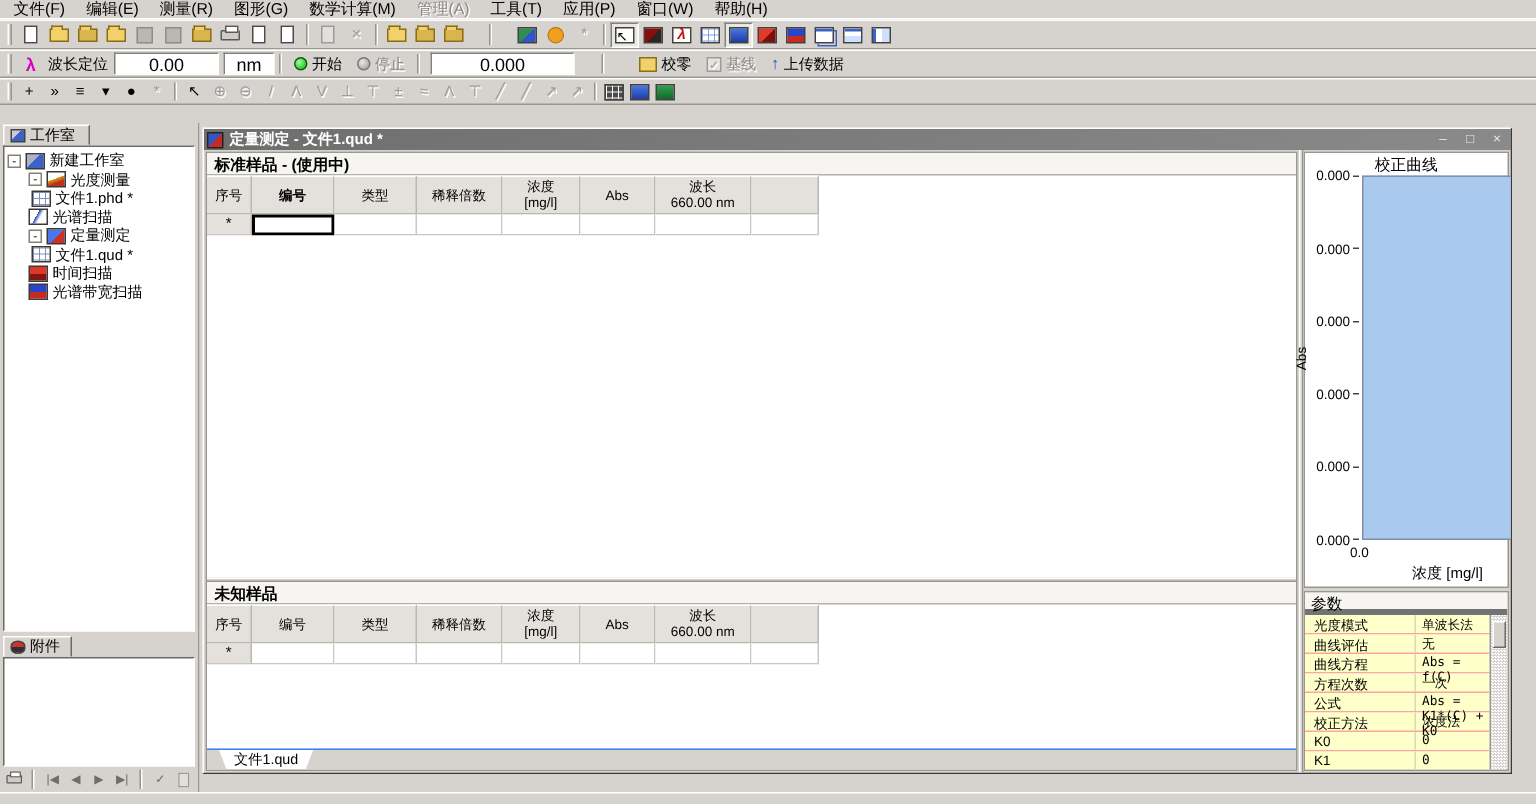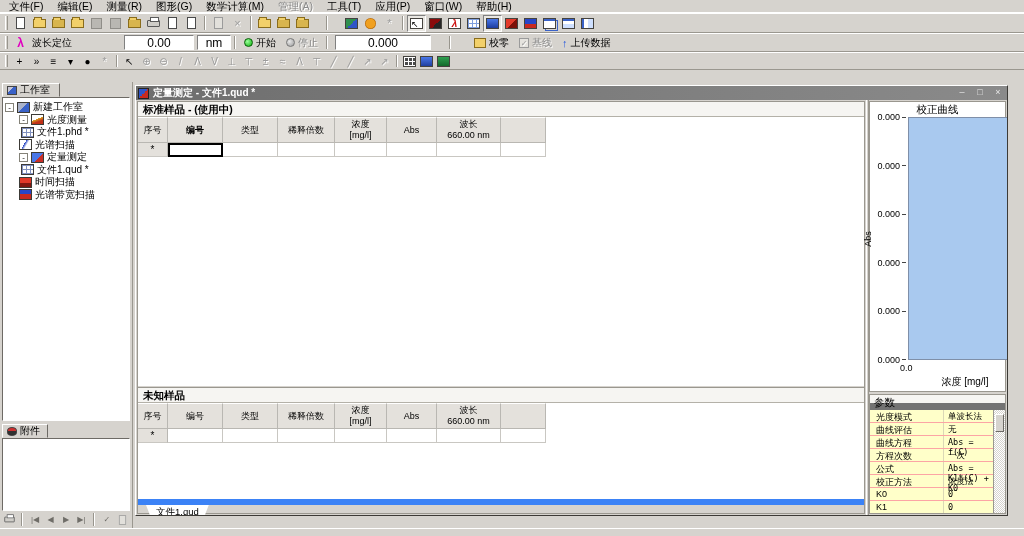--- a/index.html
+++ b/index.html
@@ -53,21 +53,21 @@
   .m-tileh { background:#fff; box-shadow:inset 0 2px #3a62c8, inset 0 -4px #cfe0ff; }
   .m-tilev { background:#fff; box-shadow:inset 2px 0 #3a62c8, inset -5px 0 #cfe0ff; }
   .m-grid { background:#4a4a4a; background-image:linear-gradient(#fff 1px,transparent 1px),linear-gradient(90deg,#fff 1px,transparent 1px); background-size:4px 4px; }
   .m-xlsb { background:linear-gradient(180deg,#4977e8,#203f9f); }
   .m-xlsg { background:linear-gradient(180deg,#2f9f4f,#136a2c); }
 
   
   .lam { color:#e000c0; font-weight:bold; font-size:12px; }
   .tb-label { font-size:10px; margin:0 4px 0 2px; }
   .field { height:15px; background:#fff; border:1px solid; border-color:#808080 #fff #fff #808080; font-family:"Liberation Sans",sans-serif; font-size:12px; text-align:center; }
-  .f-wl { width:70px;margin-left:48px; }
+  .f-wl { width:70px; }
   .f-nm { width:34px; display:flex; align-items:center; justify-content:center; }
   .f-abs { width:96px; display:flex; align-items:center; justify-content:center; }
   .cmd { display:flex; align-items:center; gap:3px; padding:0 5px; font-size:10px; }
   .cmd.disabled { color:#8a8a8a; text-shadow:1px 1px #fff; }
   .dot { width:9px; height:9px; border-radius:50%; }
   .dot.green { background:radial-gradient(circle at 35% 35%,#9cff9c,#0ab00a); border:1px solid #066006; }
   .dot.gray { background:radial-gradient(circle at 35% 35%,#e8e8e8,#9a9a9a); border:1px solid #777; }
   .mini-door { width:12px; height:10px; background:#f2d06a; border:1px solid #8a6d1d; }
   .mini-check { width:10px; height:10px; background:#e5e3de; border:1px solid #9b9b9b; color:#9b9b9b; font-size:8px; line-height:9px; text-align:center; }
   .up-blue { color:#2255dd; font-weight:bold; font-size:11px; }
@@ -113,39 +113,39 @@
   .hsplit { height:3px; background:#d6d3ce; border-top:1px solid #fff; border-bottom:1px solid #9a978f; }
 
   .grid-table { display:grid; grid-template-columns:30px 55px 55px 57px 52px 50px 64px 45px; width:409px; font-size:9px; }
   .gh { background:#e4e1dc; border-right:1px solid #b9b7b2; border-bottom:1px solid #b9b7b2; border-top:1px solid #fff; text-align:center; display:flex; flex-direction:column; align-items:center; justify-content:center; height:26px; line-height:11px; }
   .gh.bold { font-weight:bold; }
   .gc { background:#fff; border-right:1px solid #c9c7c2; border-bottom:1px solid #c9c7c2; height:14px; display:flex; align-items:center; justify-content:center; }
   .gc.rowhdr { background:#e4e1dc; border-right:1px solid #b9b7b2; font-size:10px; }
   .gc.selected { border:2px solid #000; }
   .tfill { flex:1; background:#fff; }
 
-  .sheet-bar { height:14px; background:#d6d3ce; border-top:6px solid #3b82f6; display:flex; align-items:flex-start; padding-left:8px; flex:none; }
+  .sheet-bar { height:14px; background:#d6d3ce; border-top:1px solid #3b82f6; display:flex; align-items:flex-start; padding-left:8px; flex:none; }
   .sheet-tab { height:13px; padding:0 10px; background:#fff; font-size:9.5px; line-height:13px; clip-path:polygon(0 0,100% 0,calc(100% - 5px) 100%,5px 100%); filter:drop-shadow(0 1px 0 #808080); }
 
   .vsplit { width:3px; background:#d6d3ce; border-left:1px solid #fff; border-right:1px solid #9a978f; }
 
   
   .right-panel { flex:1; display:flex; flex-direction:column; background:#d6d3ce; margin:1px 1px 1px 0; }
   .chart { height:291px; background:#fff; border:1px solid #9a978f; position:relative; font-size:9px; flex:none; }
   .chart-title { position:absolute; top:1px; left:0; right:0; text-align:center; font-size:10.5px; }
   .chart-plot { position:absolute; left:38px; top:15px; width:114px; height:243px; border:1px solid #7f8fa8; }
   .yticks { position:absolute; left:0; top:15px; width:36px; height:243px; display:flex; flex-direction:column; justify-content:space-between; }
   .ytick { display:flex; align-items:center; justify-content:flex-end; height:8px; margin:-4px 0; }
   .ytick .tl { width:4px; height:1px; background:#444; margin-left:2px; }
   .ylabel { position:absolute; left:-10px; top:132px; transform:rotate(-90deg); font-size:9px; }
   .xtick { position:absolute; left:30px; top:261px; font-size:9px; }
   .xlabel { position:absolute; left:38px; top:273px; width:114px; text-align:center; font-size:10px; }
 
   .params { flex:1; display:flex; flex-direction:column; border:1px solid #9a978f; background:#fff; margin-top:2px; overflow:hidden; }
-  .params-header { height:15px; background:#f6f5f2; border-bottom:7px solid #737373; font-size:10.5px; padding:1px 4px; flex:none; }
+  .params-header { height:15px; background:#f6f5f2; border-bottom:4px solid #737373; font-size:10.5px; padding:1px 4px; flex:none; }
   .params-body { flex:1; display:flex; overflow:hidden; }
   .params-table { flex:1; overflow:hidden; }
   .prow { display:flex; height:13px; background:#ffffc9; border-bottom:1px solid #fca5a5; font-size:9px; }
   .plabel { width:74px; padding:1px 0 0 6px; border-right:1px solid #dbd8b6; }
   .pvalue { flex:1; padding:1px 0 0 4px; font-family:"DejaVu Sans Mono",monospace; font-size:8.5px; }
   .pscroll { width:12px; background:repeating-conic-gradient(#fff 0 25%,#d6d3ce 0 50%) 0 0/2px 2px; border-left:1px solid #9a978f; position:relative; }
   .pthumb { position:absolute; top:4px; left:1px; width:9px; height:18px; background:#d6d3ce; border:1px solid; border-color:#fff #6d6a65 #6d6a65 #fff; }
 
   .statusbar { position:absolute; bottom:0; left:0; width:1024px; height:8px; background:#d6d3ce; border-top:1px solid #fff; }
 </style>

